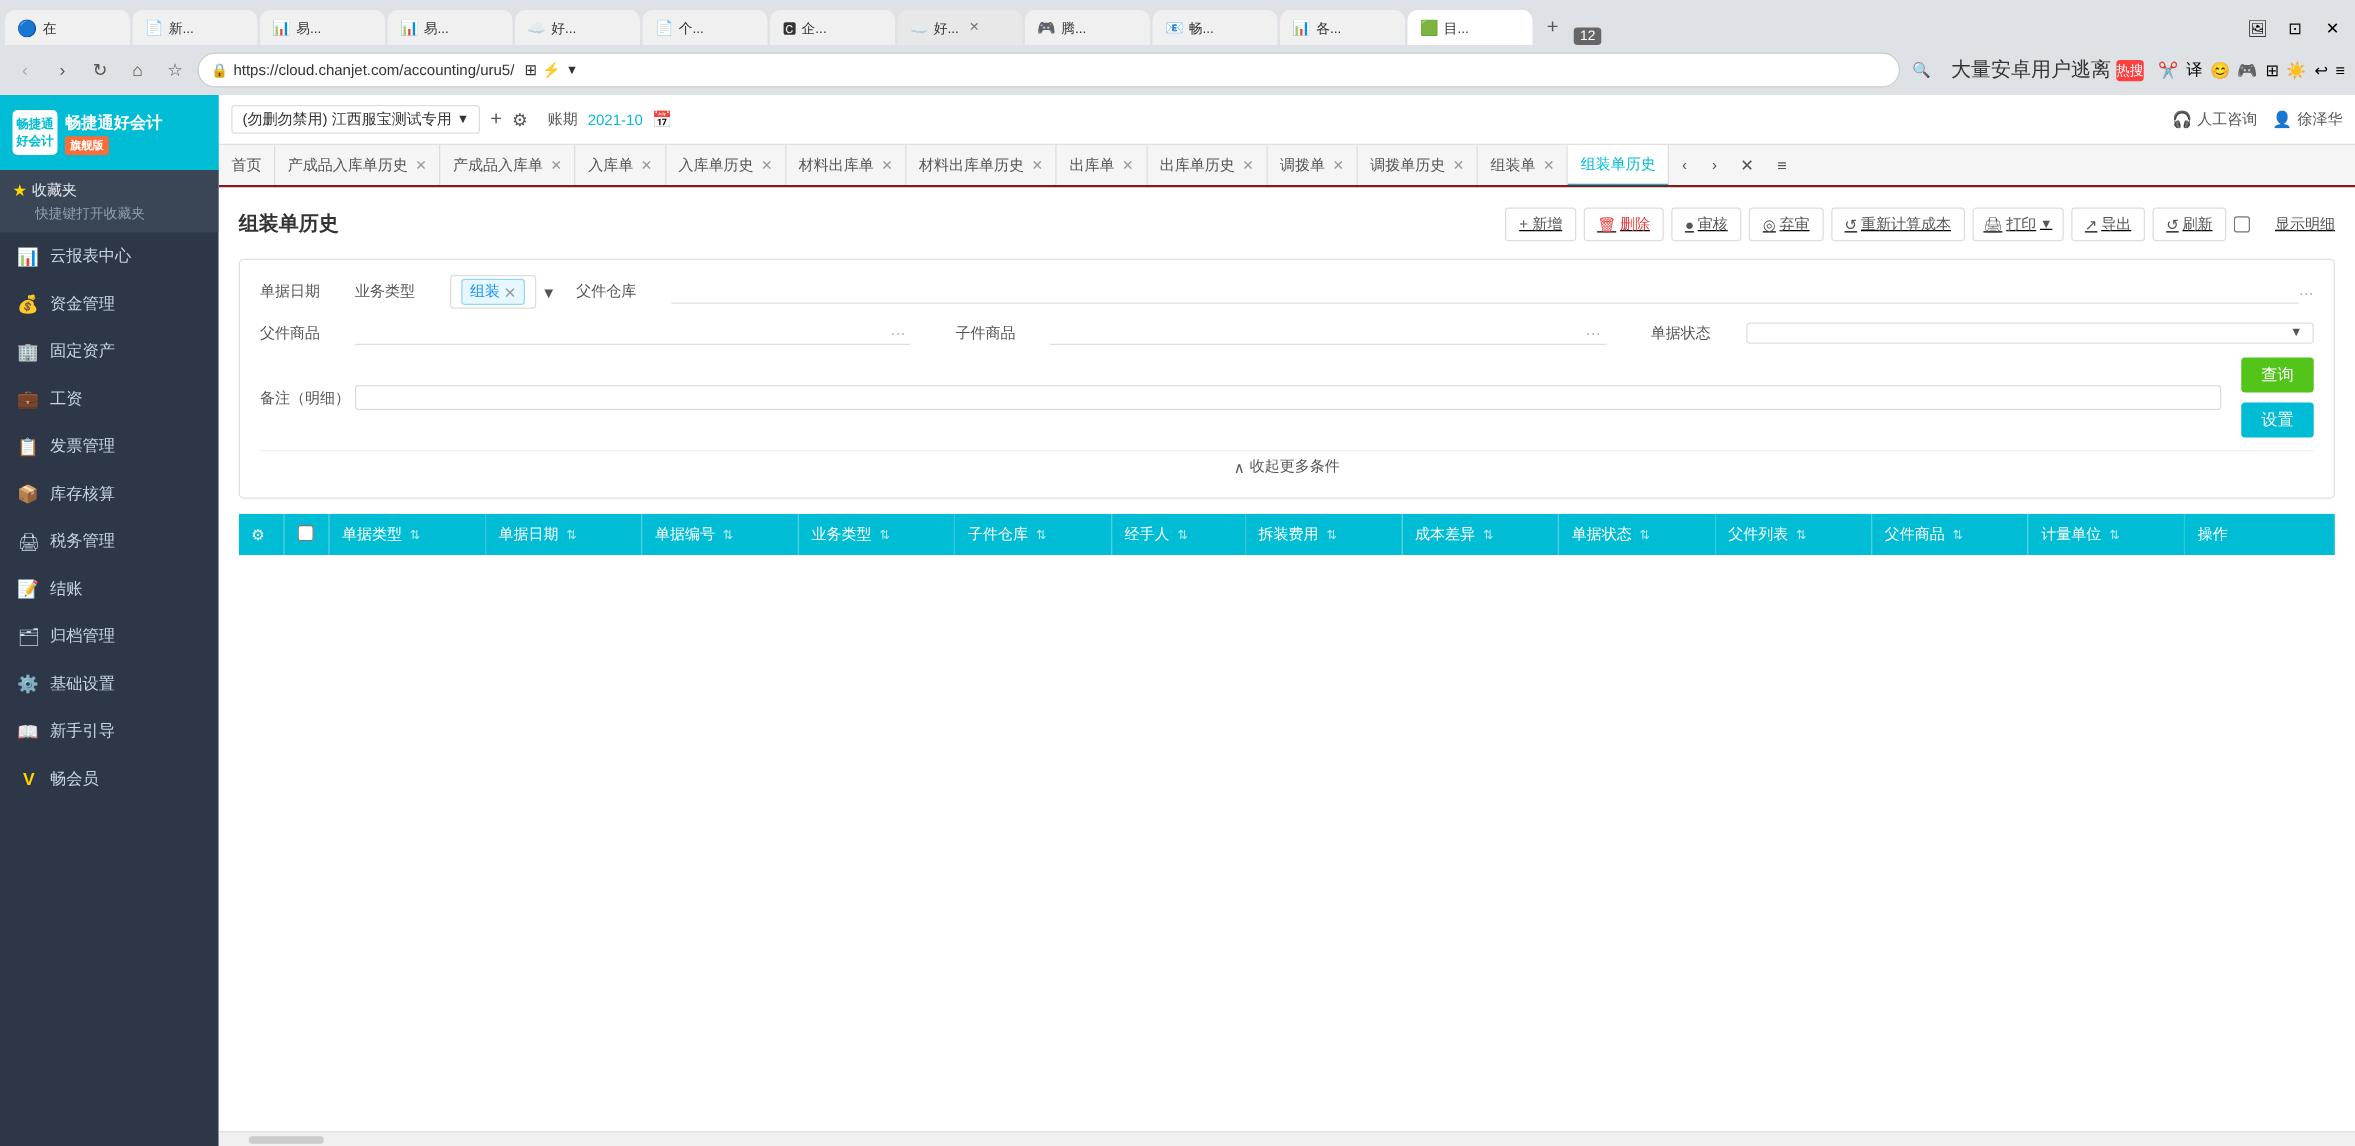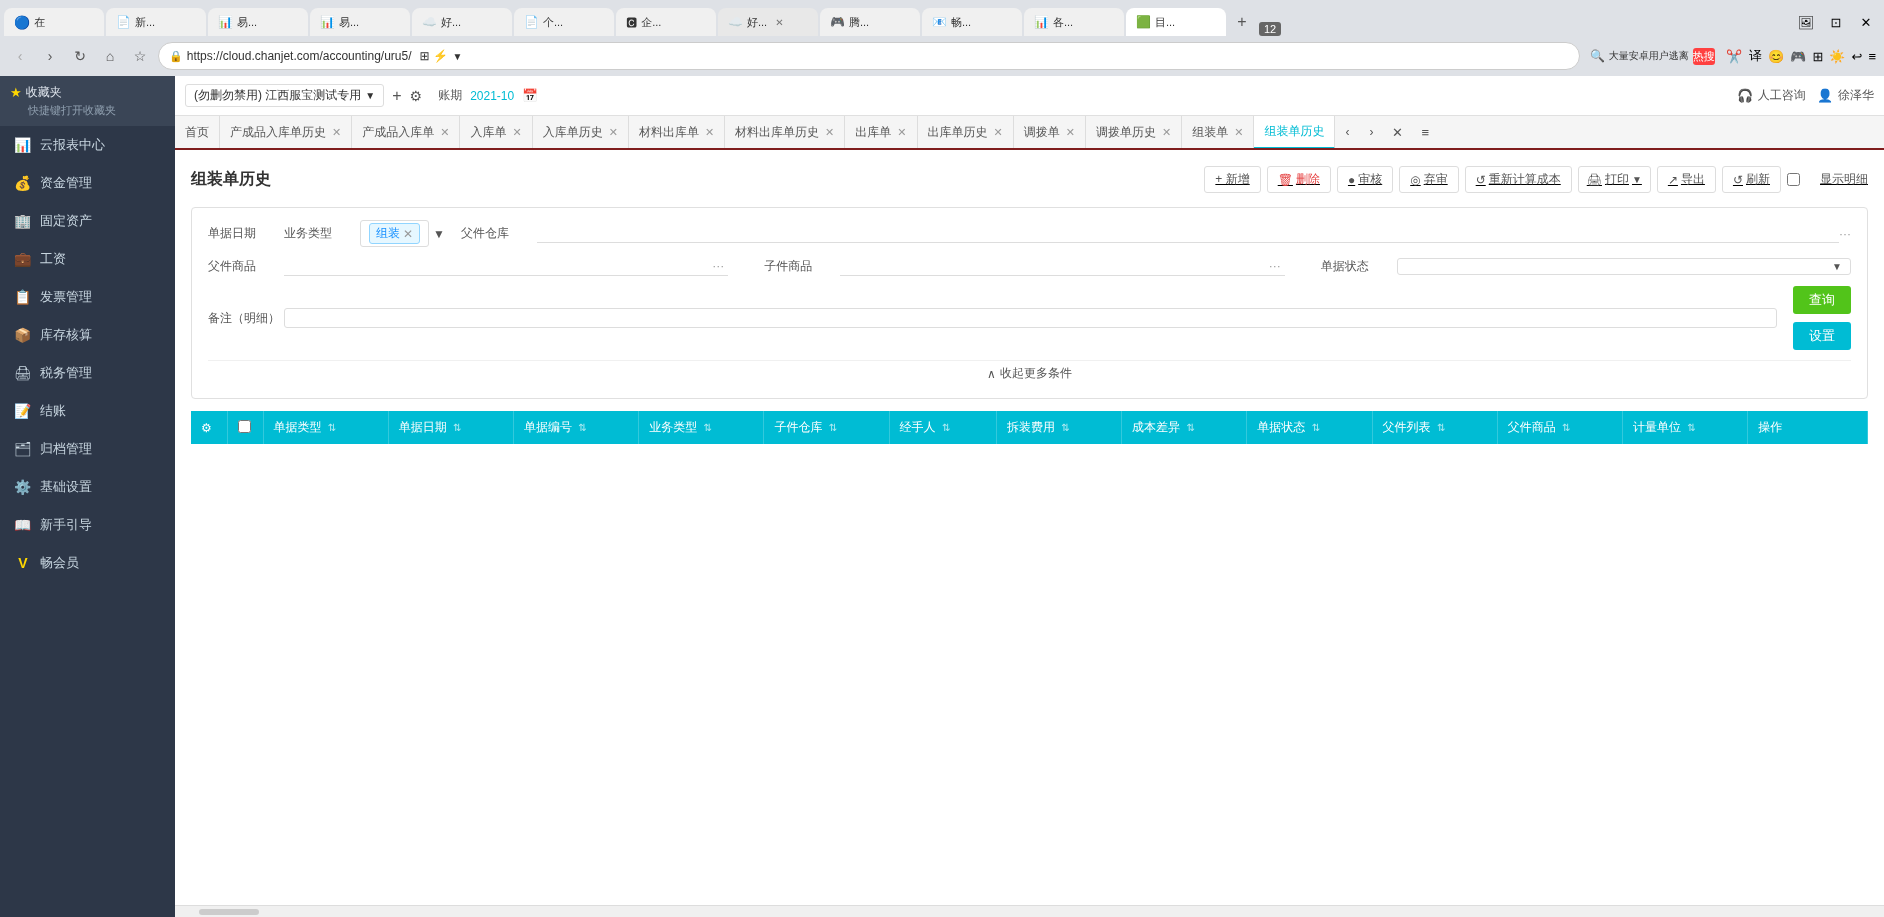--- a/index.html
+++ b/index.html
@@ -155,40 +155,49 @@
     <div class="browser-nav-btn">☆</div>
     <div class="browser-address-bar">
       <span class="lock-icon">🔒</span>
       <span>https://cloud.chanjet.com/accounting/uru5/</span>
       <span style="margin-left:4px;font-size:12px;">⊞</span>
       <span style="font-size:12px;">⚡</span>
       <span style="font-size:10px;">▼</span>
     </div>
     <div style="display:flex;align-items:center;gap:4px;margin-left:4px;">
       <span style="font-size:12px;">🔍</span>
-      <span style="font-size:10px;color:#333;">大量安卓用户逃离</span>
+      <span style="font-size:16px;color:#333;margin-left:12px;">大量安卓用户逃离</span>
       <span style="background:#ff4040;color:#fff;border-radius:3px;padding:1px 0;font-size:11px;">热搜</span>
     </div>
     <div style="display:flex;align-items:center;gap:6px;margin-left:6px;">
       <span style="cursor:pointer;font-size:13px;">✂️</span>
       <span style="cursor:pointer;font-size:13px;">译</span>
       <span style="cursor:pointer;font-size:13px;">😊</span>
       <span style="cursor:pointer;font-size:13px;">🎮</span>
       <span style="cursor:pointer;font-size:13px;">⊞</span>
       <span style="cursor:pointer;font-size:13px;">☀️</span>
       <span style="cursor:pointer;font-size:13px;">↩</span>
       <span style="cursor:pointer;font-size:13px;">≡</span>
     </div>
   </div>
 </div>
 
 <div class="app-container">
 
   <div class="sidebar">
 
+    <div class="sidebar-logo">
+      <div class="sidebar-logo-icon" style="background:#fff;border-radius:4px;width:36px;height:36px;display:flex;align-items:center;justify-content:center;color:#00bcd4;font-size:10px;font-weight:bold;flex-shrink:0;">
+        <div>畅捷通<br>好会计</div>
+      </div>
+      <div>
+        <div style="font-size:13px;color:#fff;font-weight:bold;">畅捷通好会计</div>
+        <div style="background:#ff6b35;color:#fff;font-size:9px;padding:1px 4px;border-radius:2px;display:inline-block;margin-top:2px;">旗舰版</div>
+      </div>
+    </div>
 
     <div style="padding:8px 10px;background:#3a4556;cursor:pointer;">
       <div style="display:flex;align-items:center;gap:4px;">
         <span style="color:#ffd700;font-size:13px;">★</span>
         <span style="color:#e2e8f0;font-size:12px;">收藏夹</span>
       </div>
       <div style="color:#90a0b0;font-size:11px;margin-top:2px;padding-left:18px;">快捷键打开收藏夹</div>
     </div>
 
     <div class="sidebar-nav">

